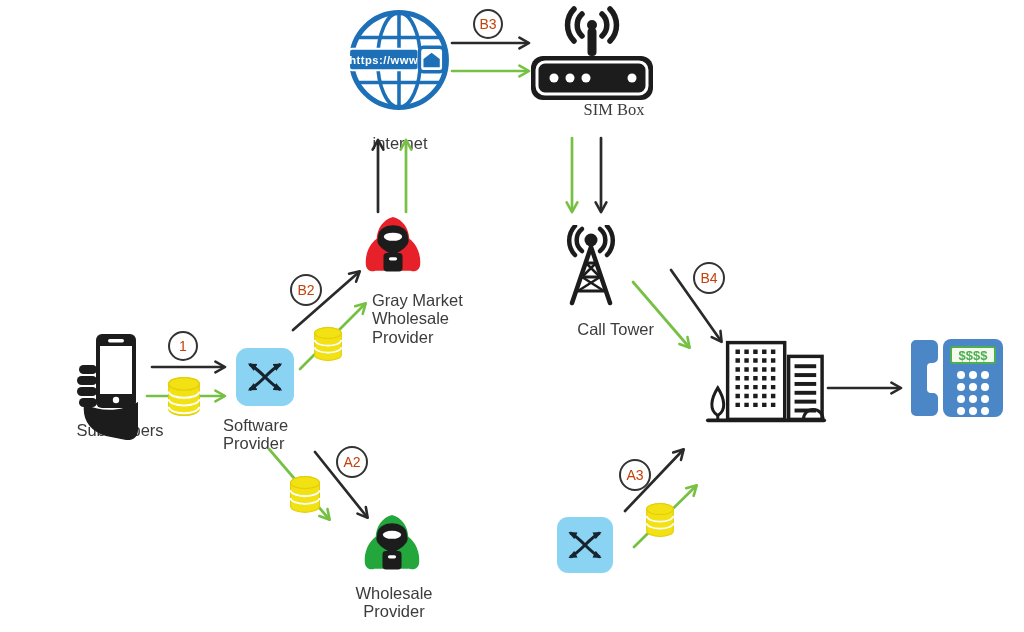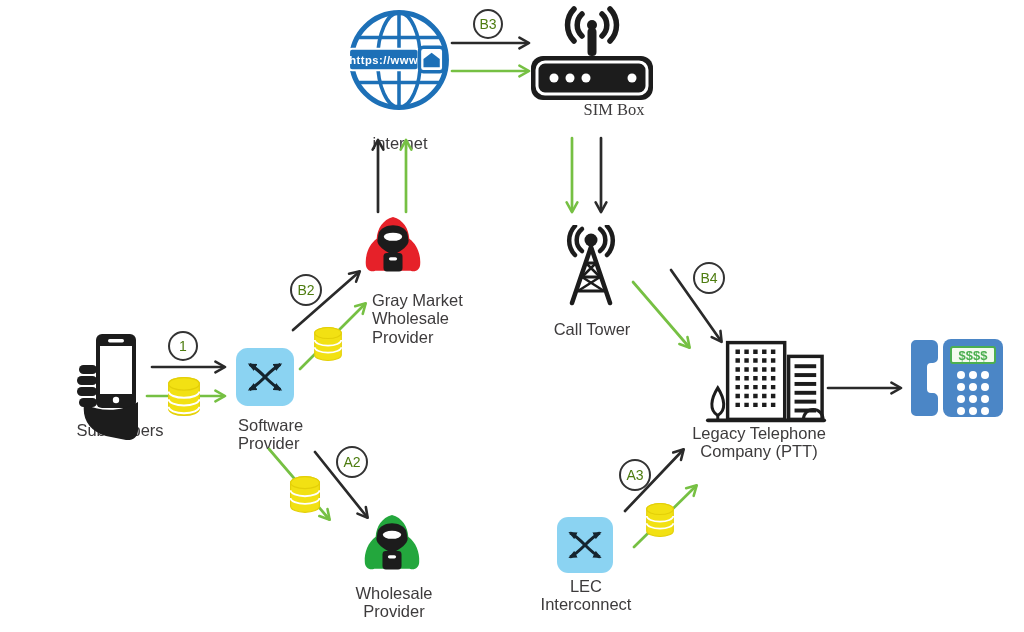--- a/index.html
+++ b/index.html
@@ -19,21 +19,21 @@
   .icon{z-index:1;}
   .coin{z-index:3;}
   .ln{fill:none;stroke-width:2.7;stroke-linecap:round;}
   .ln.b{stroke:var(--arrow-black);}
   .ln.g{stroke:var(--arrow-green);}
   .mk{fill:none;stroke-width:2.4;stroke-linecap:round;stroke-linejoin:round;}
   .mk.b{stroke:var(--arrow-black);}
   .mk.g{stroke:var(--arrow-green);}
   .edge-circle{position:absolute;z-index:3;border:2px solid #333;border-radius:50%;
        background:#fff;display:flex;align-items:center;justify-content:center;
-       font-size:14px;color:#4d7c0f;}
+       font-size:14px;color:#c2410c;}
   .f-black{fill:var(--icon-black);} .s-black{stroke:var(--icon-black);fill:none;}
   .f-blue{fill:var(--globe-blue);} .s-blue{stroke:var(--globe-blue);fill:none;}
   .f-sky{fill:var(--box-blue);} .x-arrow{stroke:var(--icon-navy);fill:none;stroke-width:3.2;}
   .f-red{fill:var(--hood-red);} .f-green{fill:var(--hood-green);}
   .f-yel{fill:var(--coin-yellow);stroke:#e3cf08;stroke-width:1.4;}
   .coin-sep{stroke:#ffffff;stroke-width:2.2;fill:none;}
   .f-phone{fill:var(--phone-blue);}
 </style>
 </head>
 <body>
@@ -101,21 +101,21 @@
   <svg class="icon" style="left:546px;top:225px;" width="90" height="82" viewBox="0 0 90 82">
     <circle class="f-black" cx="45" cy="15" r="6.5"></circle>
     <path class="s-black" stroke-width="4.5" stroke-linecap="round" d="M36,26 A14,14 0 0 1 36,4"></path>
     <path class="s-black" stroke-width="4.5" stroke-linecap="round" d="M29,30 A21,21 0 0 1 29,1"></path>
     <path class="s-black" stroke-width="4.5" stroke-linecap="round" d="M54,26 A14,14 0 0 0 54,4"></path>
     <path class="s-black" stroke-width="4.5" stroke-linecap="round" d="M61,30 A21,21 0 0 0 61,1"></path>
     <path class="s-black" stroke-width="4.5" stroke-linecap="round" d="M45,22 L26,78 M45,22 L64,78"></path>
     <path class="s-black" stroke-width="3" d="M40,38 H50 M36,52 H54 M32,66 H58"></path>
     <path class="s-black" stroke-width="2.5" d="M40,38 L54,52 M50,38 L36,52 M36,52 L58,66 M54,52 L32,66"></path>
   </svg>
-  <div class="lbl c" style="left:530px;top:320px;width:124px;">Call Tower</div>
+  <div class="lbl c" style="left:530px;top:320px;width:124px;text-align:right;">Call Tower</div>
 
   <svg class="icon" style="left:74px;top:332px;" width="90" height="108" viewBox="0 0 90 108">
     <rect class="f-black" x="22" y="2" width="40" height="74" rx="6"></rect>
     <rect x="34" y="7" width="16" height="3.5" rx="1.7" fill="#fff"></rect>
     <rect x="26" y="14" width="32" height="48" fill="#fff"></rect>
     <circle cx="42" cy="68" r="3.2" fill="#fff"></circle>
     <rect class="f-black" x="5" y="33" width="18" height="9" rx="4.5"></rect>
     <rect class="f-black" x="3" y="44" width="20" height="9" rx="4.5"></rect>
     <rect class="f-black" x="3" y="55" width="20" height="9" rx="4.5"></rect>
     <rect class="f-black" x="5" y="66" width="18" height="9" rx="4.5"></rect>
@@ -126,21 +126,21 @@
   <svg class="icon" style="left:236px;top:348px;" width="58" height="58" viewBox="0 0 60 60">
     <defs>
       <marker id="tri" viewBox="0 0 10 8" refX="7" refY="4" markerWidth="10" markerHeight="9" orient="auto-start-reverse" markerUnits="userSpaceOnUse">
         <path d="M0,0 L9,4 L0,8 Z" fill="#15242e"></path>
       </marker>
     </defs>
     <rect class="f-sky" x="0" y="0" width="60" height="60" rx="12"></rect>
     <path class="x-arrow" d="M14,17 C26,23 34,37 46,43" marker-start="url(#tri)" marker-end="url(#tri)"></path>
     <path class="x-arrow" d="M46,17 C34,23 26,37 14,43" marker-start="url(#tri)" marker-end="url(#tri)"></path>
   </svg>
-  <div class="lbl" style="left:223px;top:416px;width:110px;margin-left:15px;">Software
+  <div class="lbl" style="left:223px;top:416px;width:110px;">Software
 Provider</div>
 
   <svg class="icon" style="left:359px;top:214px;" width="68" height="70" viewBox="0 0 100 100">
     <path class="f-red" d="M50,3 C35,7 27,20 26,35 C15,43 9,58 10,72 C10,80 17,85 24,82 L76,82 C83,85 90,80 90,72 C91,58 85,43 74,35 C73,20 65,7 50,3 Z"></path>
     <path class="f-black" d="M50,15 C41,15 33,19 29,26 L27,38 C27,45 37,53 50,59 C63,53 73,45 73,38 L71,26 C67,19 59,15 50,15 Z"></path>
     <ellipse cx="50" cy="32" rx="13.5" ry="6" fill="#fff"></ellipse>
     <rect class="f-black" x="36" y="56" width="28" height="27" rx="5"></rect>
     <rect x="44" y="62" width="12" height="5" rx="2.5" fill="#fff"></rect>
   </svg>
   <div class="lbl" style="left:372px;top:291px;width:140px;">Gray Market
@@ -155,22 +155,20 @@
     <rect x="44" y="62" width="12" height="5" rx="2.5" fill="#fff"></rect>
   </svg>
   <div class="lbl c" style="left:332px;top:584px;width:124px;">Wholesale
 Provider</div>
 
   <svg class="icon" style="left:557px;top:517px;" width="56" height="56" viewBox="0 0 60 60">
     <rect class="f-sky" x="0" y="0" width="60" height="60" rx="12"></rect>
     <path class="x-arrow" d="M14,17 C26,23 34,37 46,43" marker-start="url(#tri)" marker-end="url(#tri)"></path>
     <path class="x-arrow" d="M46,17 C34,23 26,37 14,43" marker-start="url(#tri)" marker-end="url(#tri)"></path>
   </svg>
-  <div class="lbl c" style="left:515px;top:577px;width:142px;">LEC
-Interconnect</div>
 
   <svg class="icon" style="left:704px;top:336px;" width="124" height="88" viewBox="0 0 126 88">
     <rect x="86" y="20" width="34" height="64" fill="#fff" class="s-black" stroke-width="3.5"></rect>
     <rect x="92" y="28" width="22" height="4" class="f-black"></rect>
       <rect x="92" y="37" width="22" height="4" class="f-black"></rect>
     <rect x="92" y="46" width="22" height="4" class="f-black"></rect>
       <rect x="92" y="55" width="22" height="4" class="f-black"></rect>
     <rect x="92" y="64" width="22" height="4" class="f-black"></rect>
       <rect x="92" y="73" width="22" height="4" class="f-black"></rect>
     <rect x="24" y="6" width="58" height="78" fill="#fff" class="s-black" stroke-width="3.5"></rect>
@@ -179,22 +177,20 @@
       M32,31h4.5v4.5h-4.5z M41,31h4.5v4.5h-4.5z M50,31h4.5v4.5h-4.5z M59,31h4.5v4.5h-4.5z M68,31h4.5v4.5h-4.5z
       M32,40h4.5v4.5h-4.5z M41,40h4.5v4.5h-4.5z M50,40h4.5v4.5h-4.5z M59,40h4.5v4.5h-4.5z M68,40h4.5v4.5h-4.5z
       M32,49h4.5v4.5h-4.5z M41,49h4.5v4.5h-4.5z M50,49h4.5v4.5h-4.5z M59,49h4.5v4.5h-4.5z M68,49h4.5v4.5h-4.5z
       M32,58h4.5v4.5h-4.5z M41,58h4.5v4.5h-4.5z M50,58h4.5v4.5h-4.5z M59,58h4.5v4.5h-4.5z M68,58h4.5v4.5h-4.5z
       M32,67h4.5v4.5h-4.5z M41,67h4.5v4.5h-4.5z M50,67h4.5v4.5h-4.5z M59,67h4.5v4.5h-4.5z M68,67h4.5v4.5h-4.5z"></path>
     <path d="M14,52 C7,63 5,75 14,80 C23,75 21,63 14,52 Z" fill="#fff" class="s-black" stroke-width="3"></path>
     <path class="s-black" stroke-width="3" d="M14,80 V84"></path>
     <path d="M101,84 a10,10 0 0 1 20,0 z" fill="#fff" class="s-black" stroke-width="3"></path>
     <path class="s-black" stroke-width="4" stroke-linecap="round" d="M4,85 H122"></path>
   </svg>
-  <div class="lbl c" style="left:673px;top:424px;width:172px;">Legacy Telephone
-Company (PTT)</div>
 
   <svg class="icon" style="left:909px;top:337px;" width="96" height="83" viewBox="0 0 96 83">
     <path class="f-phone" d="M7,3 h16 a6,6 0 0 1 6,6 v12 a5,5 0 0 1 -5,5 h-2 a4,4 0 0 0 -4,4 v22 a4,4 0 0 0 4,4 h2 a5,5 0 0 1 5,5 v12 a6,6 0 0 1 -6,6 H7 a5,5 0 0 1 -5,-5 V8 a5,5 0 0 1 5,-5 Z"></path>
     <rect class="f-phone" x="34" y="2" width="60" height="78" rx="8"></rect>
     <rect x="42" y="10" width="44" height="16" rx="2" fill="#f4fbee" stroke="#4caf50" stroke-width="2"></rect>
     <text x="64" y="23" text-anchor="middle" fill="#4caf50" font-size="13" font-weight="bold">$$$$</text>
     <circle cx="52" cy="38" r="4" fill="#fff"></circle>
       <circle cx="64" cy="38" r="4" fill="#fff"></circle>
       <circle cx="76" cy="38" r="4" fill="#fff"></circle>
     <circle cx="52" cy="50" r="4" fill="#fff"></circle>

